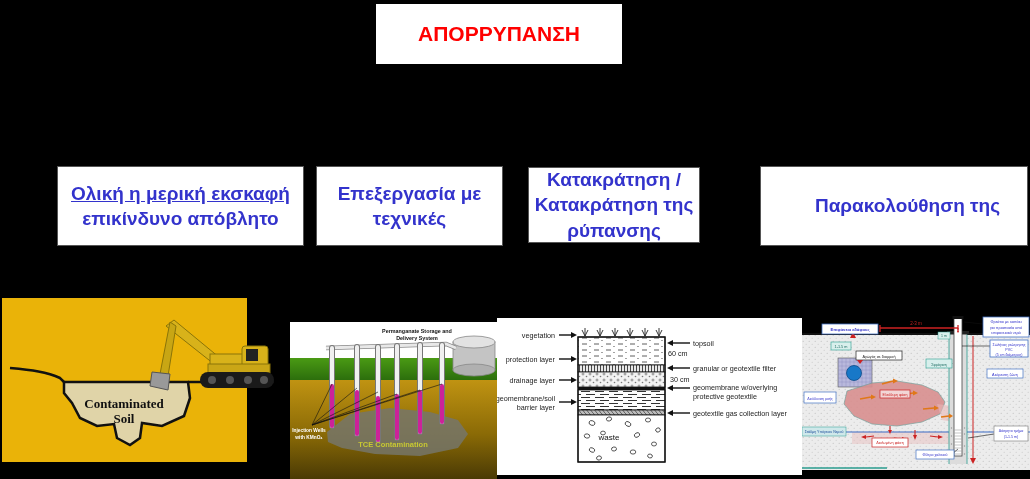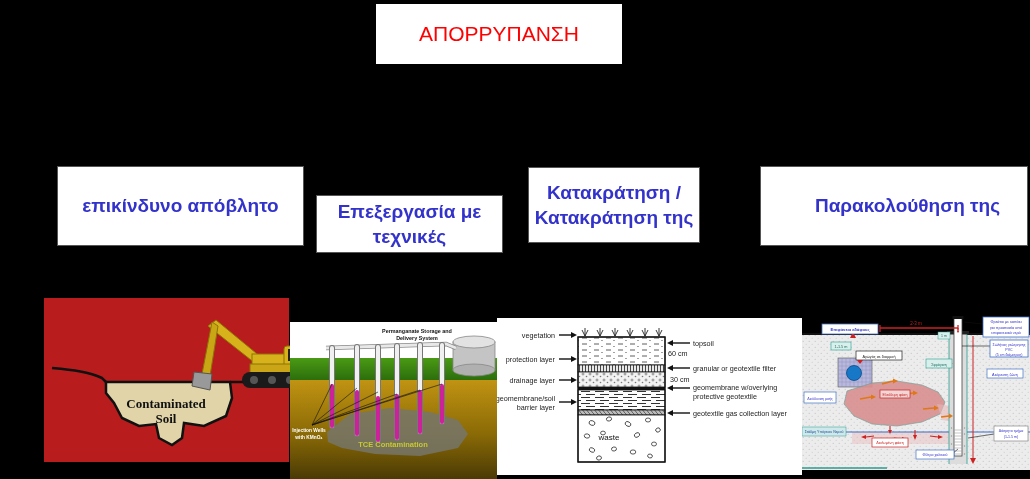--- a/index.html
+++ b/index.html
@@ -1,55 +1,57 @@
 <!DOCTYPE html>
 <html><head>
 <meta charset="utf-8">
 <style>
   html,body{margin:0;padding:0;background:#000;}
   #slide{position:relative;width:1030px;height:479px;background:#000;overflow:hidden;
          font-family:"Liberation Sans",sans-serif;}
   .whitebox{position:absolute;background:#fff;border:1px solid #555;box-sizing:border-box;
             display:flex;flex-direction:column;justify-content:center;align-items:center;text-align:center;}
   #title-box{left:375px;top:3px;width:248px;height:62px;border-color:#000;}
-  #title-box .tl{color:#ff0000;font-weight:normal;font-size:21px;line-height:1.35;}
+  #title-box .tl{color:#ff0000;font-weight:bold;font-size:21px;line-height:1.35;}
   .opt{color:#3333cc;font-weight:bold;font-size:19px;line-height:1.32;}
   .opt .u{text-decoration:underline;}
   #opt1{left:57px;top:166px;width:247px;height:80px;}
-  #opt2{left:316px;top:166px;width:187px;height:58px;margin-top:29px;}
+  #opt2{left:316px;top:166px;width:187px;height:80px;}
   #opt3{left:528px;top:167px;width:172px;height:76px;}
   #opt4{left:760px;top:166px;width:268px;height:80px;padding-left:27px;}
   .panel{position:absolute;}
-  #p-excavation{left:2px;top:298px;width:245px;height:164px;background:#b91c1c;margin-left:42px;}
+  #p-excavation{left:2px;top:298px;width:245px;height:164px;background:#eab308;}
   #p-insitu{left:290px;top:322px;width:206px;height:157px;background:#a21caf;}
   #p-cap{left:497px;top:318px;width:305px;height:157px;background:#fff;}
   #p-monitor{left:802px;top:316px;width:228px;height:156px;background:transparent;}
   svg{display:block;}
   svg text{font-family:"Liberation Sans",sans-serif;}
   .serif{font-family:"Liberation Serif",serif;}
 </style>
 </head>
 <body>
 
 <div id="slide">
 
   <div id="title-box" class="whitebox">
     <div class="tl">ΑΠΟΡΡΥΠΑΝΣΗ</div>
   </div>
 
   <div id="opt1" class="whitebox opt">
+    <div class="u">Ολική η μερική εκσκαφή</div>
     <div>επικίνδυνο απόβλητο</div>
   </div>
   <div id="opt2" class="whitebox opt">
     <div>Επεξεργασία με</div>
     <div>τεχνικές</div>
   </div>
   <div id="opt3" class="whitebox opt">
     <div>Κατακράτηση /</div>
     <div>Κατακράτηση της</div>
+    <div>ρύπανσης</div>
   </div>
   <div id="opt4" class="whitebox opt">
     <div>Παρακολούθηση της</div>
   </div>
 
   <div id="p-excavation" class="panel">
     <svg width="281" height="164" viewBox="0 0 281 164">
       <path d="M8,70 C30,72 45,74 58,80 L62,84" stroke="#111" stroke-width="2.5" fill="none"></path>
       <path d="M186,84 L272,84" stroke="#111" stroke-width="2.5" fill="none"></path>
       <polygon points="62,84 186,84 188,100 182,118 160,128 140,125 138,140 128,147 115,140 112,126 95,128 78,120 70,105 62,95" fill="#e0d4a8" stroke="#111" stroke-width="2.5"></polygon>

